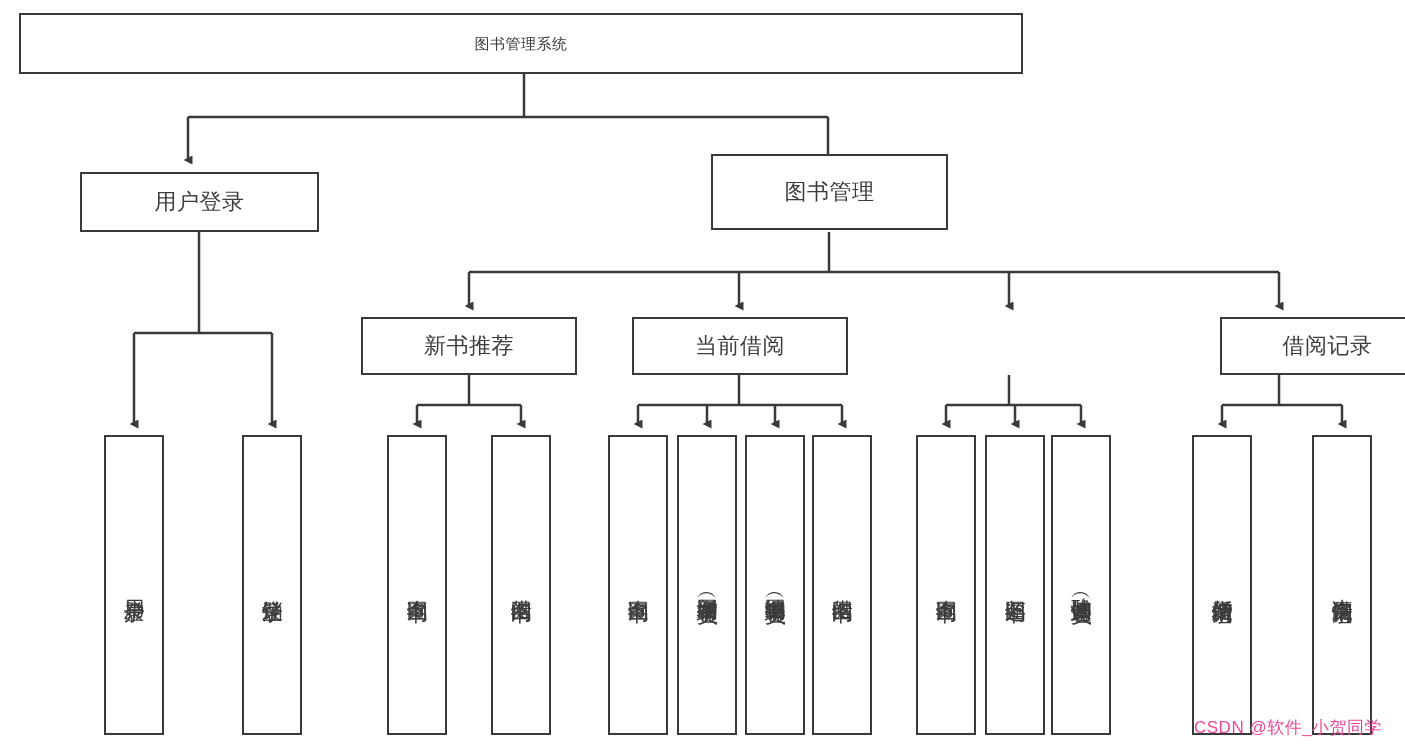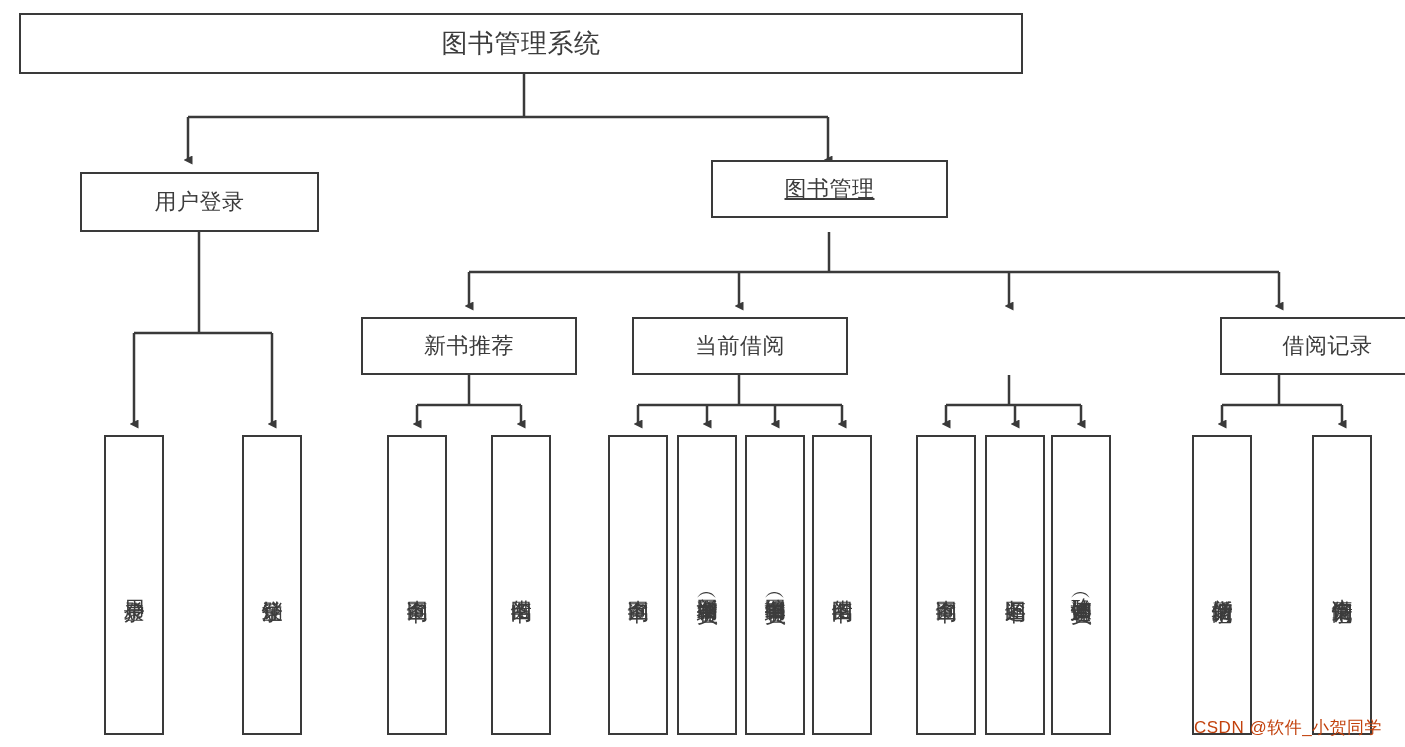--- a/index.html
+++ b/index.html
@@ -35,41 +35,41 @@
     align-items: center;
     justify-content: center;
     text-align: center;
   }
   .node-h {
     font-size: 22px;
     line-height: 1.2;
     letter-spacing: 0.5px;
   }
   .node-root {
-    font-size: 26px;
+    font-size: 15px;
   }
   .node-v {
     writing-mode: vertical-rl;
     text-orientation: upright;
     font-size: 21px;
     line-height: 1.25;
     letter-spacing: 1px;
     align-items: center;
     justify-content: center;
     padding: 6px 0;
   }
   .node-v > span {
     writing-mode: vertical-rl;
     text-orientation: upright;
     display: block;
   }
   .watermark {
     position: absolute;
     font-size: 17px;
-    color: #c2410c;
+    color: #ec4899;
     letter-spacing: 0.5px;
     white-space: nowrap;
     user-select: none;
   }
 </style>
 </head>
 <body>
 
 <div id="diagram-root">
 
@@ -120,21 +120,21 @@
       <path d="M1222,405 L1342,405"></path>
       <path d="M1222,405 L1222,424" marker-end="url(#arrowhead)"></path>
       <path d="M1342,405 L1342,424" marker-end="url(#arrowhead)"></path>
     </g>
   </svg>
 
   <div class="node node-h node-root" style="left:19px; top:13px; width:1004px; height:61px;">图书管理系统</div>
 
   <div class="node node-h" style="left:80px; top:172px; width:239px; height:60px;">用户登录</div>
 
-  <div class="node node-h" style="left:711px; top:160px; width:237px; height:58px;text-decoration:underline;">图书管理</div>
+  <div class="node node-h" style="left:711px; top:154px; width:237px; height:76px;">图书管理</div>
 
   <div class="node node-h" style="left:361px; top:317px; width:216px; height:58px;">新书推荐</div>
 
   <div class="node node-h" style="left:632px; top:317px; width:216px; height:58px;">当前借阅</div>
 
 
   <div class="node node-h" style="left:1172px; top:317px; width:215px; height:58px;margin-left:48px;">借阅记录</div>
 
   <div class="node node-v" style="left:104px; top:435px; width:60px; height:300px;">
     <span>用户登录</span>

